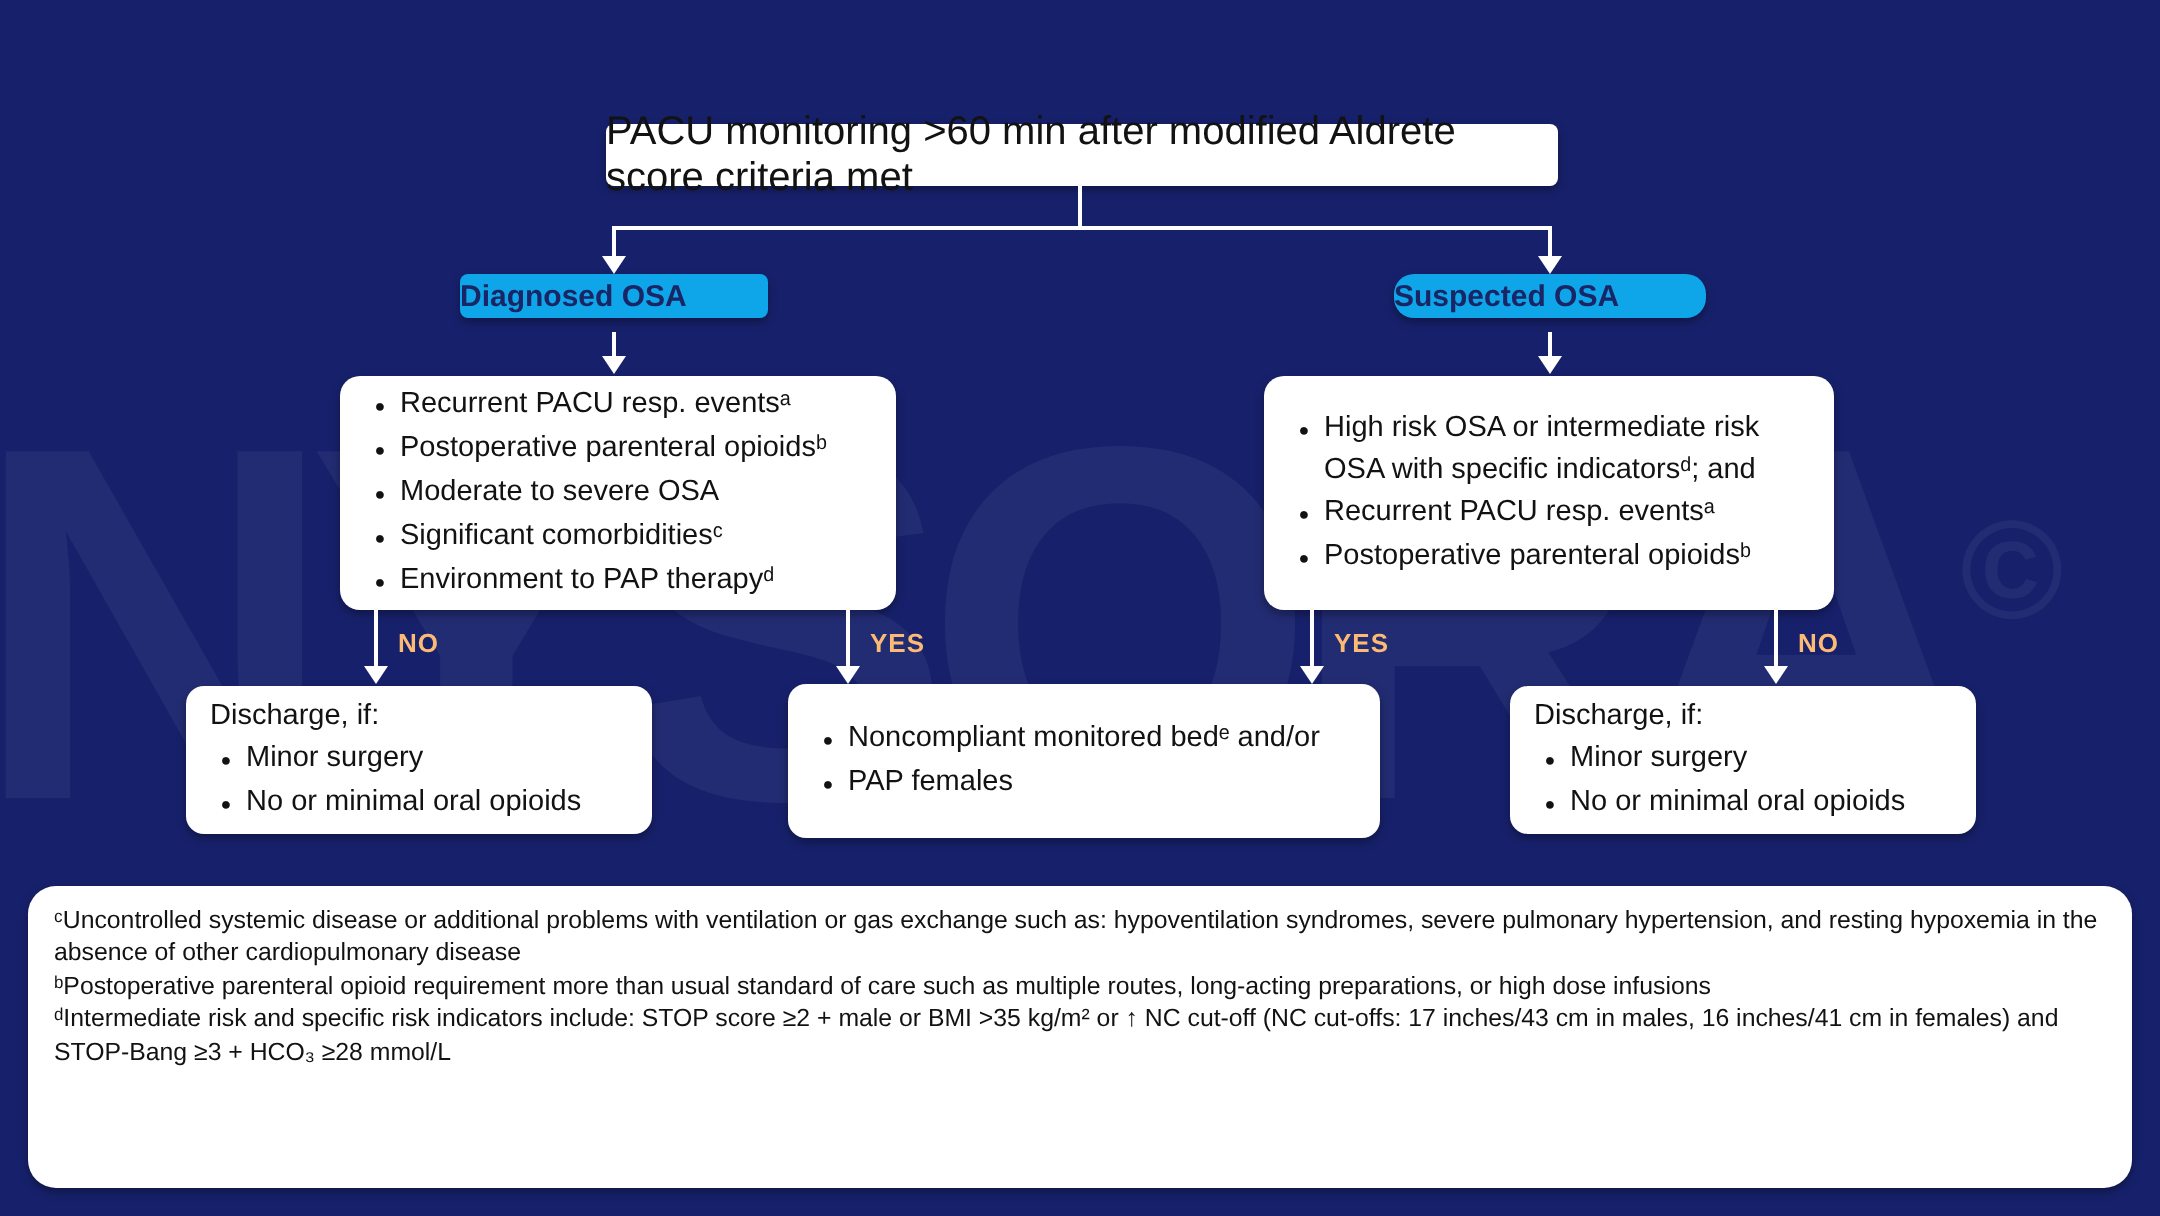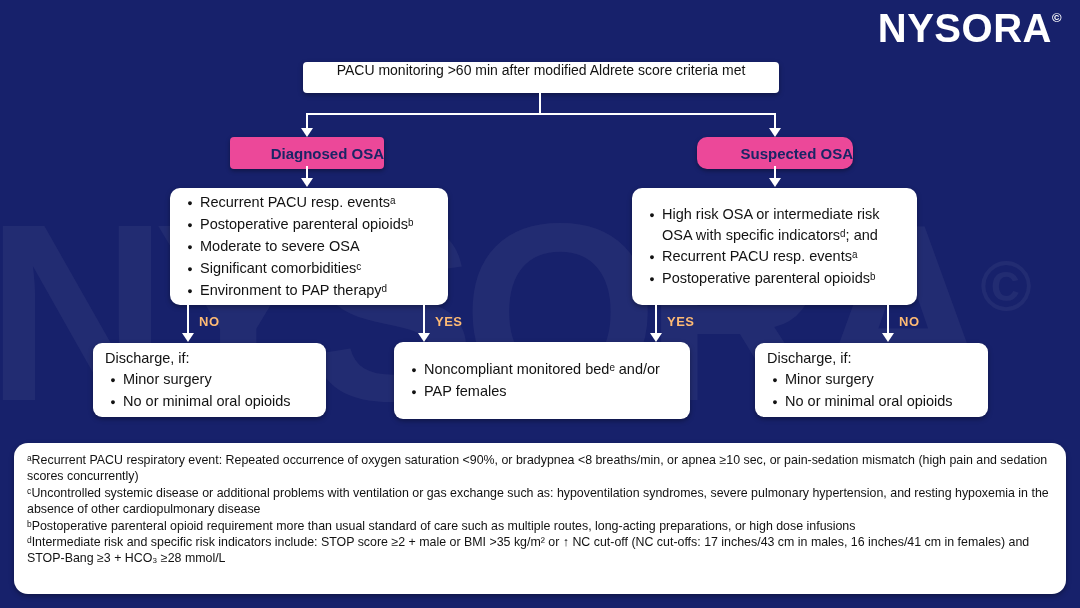--- a/index.html
+++ b/index.html
@@ -23,27 +23,27 @@
     font-size:40px; font-weight:bold; letter-spacing:0.5px; color:#FFFFFF;
   }
   .logo sup { font-size:13px; vertical-align:20px; }
 
   .node {
     position:absolute; background:#FFFFFF; color:#121212;
     box-shadow:0 2px 5px rgba(0,0,0,0.35);
   }
   .root-node {
     left:303px; top:62px; width:476px; height:31px; border-radius:4px;
-    display:flex; justify-content:center;
-    font-size:14px;
+    display:flex; align-items:center; justify-content:center;
+    font-size:20px;
   }
   .branch-node {
-    position:absolute; height:32px; border-radius:4px;
-    background:#ec4899; color:#1A2566;
-    display:flex; align-items:center; justify-content:flex-end;
+    position:absolute; height:22px; border-radius:4px;
+    background:#0ea5e9; color:#1A2566;
+    display:flex; align-items:center; justify-content:flex-start;
     font-size:15px; font-weight:bold;
     box-shadow:0 2px 4px rgba(0,0,0,0.35);
   }
   .branch-left  { left:230px; top:137px; width:154px; }
   .branch-right { left:697px; top:137px; width:156px;border-radius:10px; }
 
   .criteria-box {
     border-radius:10px; display:flex; flex-direction:column; justify-content:center;
     font-size:14.5px; line-height:21px; padding:4px 8px 4px 10px;
   }
@@ -81,21 +81,20 @@
     box-shadow:0 2px 5px rgba(0,0,0,0.35);
   }
 </style>
 </head>
 <body>
 
 <div class="canvas">
 
   <div class="watermark"><span>NYSORA</span><span class="wm-c">©</span></div>
 
-  <div class="logo"><span>NYSORA</span><sup>©</sup></div>
 
   <div class="node root-node">
     <span>PACU monitoring &gt;60 min after modified Aldrete score criteria met</span>
   </div>
 
   <div class="vline" style="left:539px; top:92px; height:23px;"></div>
   <div class="hline" style="left:306px; top:113px; width:470px;"></div>
   <div class="vline" style="left:306px; top:113px; height:17px;"></div>
   <div class="arrowhead" style="left:301px; top:128px;"></div>
   <div class="vline" style="left:774px; top:113px; height:17px;"></div>
@@ -199,19 +198,18 @@
         <span class="btext">Minor surgery</span>
       </div>
         <div class="bullet-row">
         <span class="marker">●</span>
         <span class="btext">No or minimal oral opioids</span>
       </div>
       </div>
   </div>
 
   <div class="footnote-box">
-      <div class="footnote-line">ᵃRecurrent PACU respiratory event: Repeated occurrence of oxygen saturation &lt;90%, or bradypnea &lt;8 breaths/min, or apnea ≥10 sec, or pain-sedation mismatch (high pain and sedation scores concurrently)</div>
       <div class="footnote-line">ᶜUncontrolled systemic disease or additional problems with ventilation or gas exchange such as: hypoventilation syndromes, severe pulmonary hypertension, and resting hypoxemia in the absence of other cardiopulmonary disease</div>
       <div class="footnote-line">ᵇPostoperative parenteral opioid requirement more than usual standard of care such as multiple routes, long-acting preparations, or high dose infusions</div>
       <div class="footnote-line">ᵈIntermediate risk and specific risk indicators include: STOP score ≥2 + male or BMI &gt;35 kg/m² or ↑ NC cut-off (NC cut-offs: 17 inches/43 cm in males, 16 inches/41 cm in females) and STOP-Bang ≥3 + HCO₃ ≥28 mmol/L</div>
     </div>
 
 </div>
 
 </body></html>

